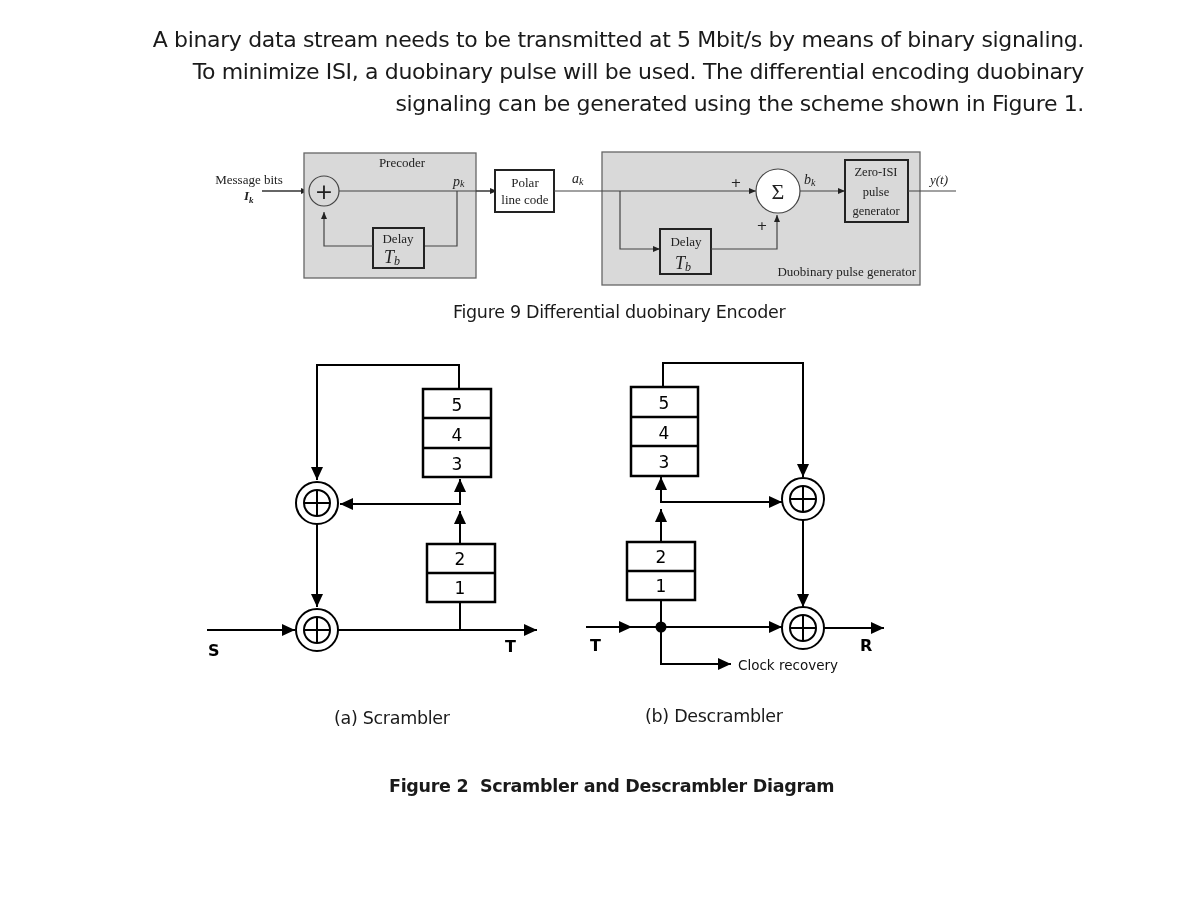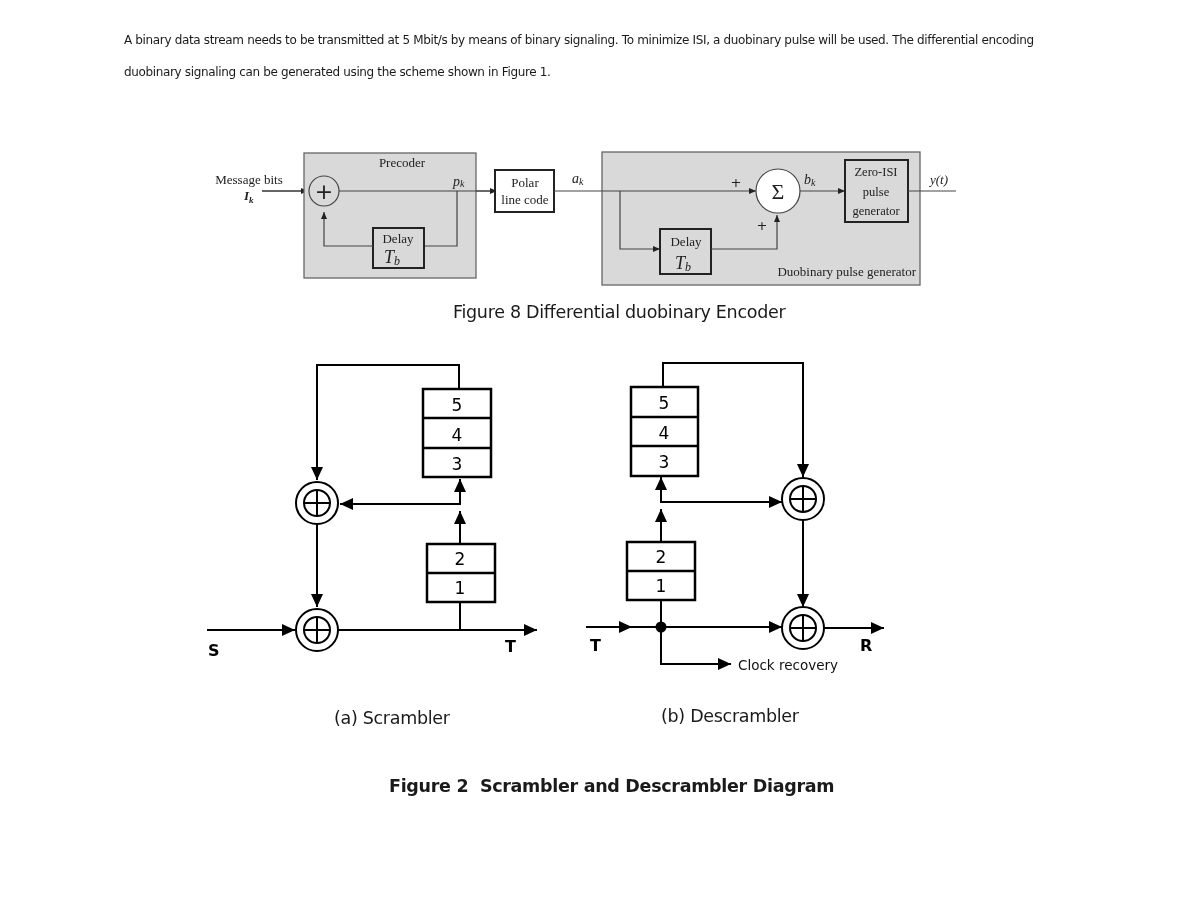--- a/index.html
+++ b/index.html
@@ -1,17 +1,17 @@
 <!DOCTYPE html>
 <html><head>
 <meta charset="utf-8">
 <style>
   html, body { margin:0; padding:0; background:#ffffff; }
   body { width:1190px; height:906px; position:relative; overflow:hidden; font-family:"Liberation Sans", sans-serif; color:#111; }
-  .para { position:absolute; left:124px; top:24px; width:960px; font-family:"DejaVu Sans", sans-serif; font-size:12px; line-height:32px; color:#1a1a1a; letter-spacing:-0.35px; }
+  .para { position:absolute; left:124px; top:24px; width:960px; font-family:"DejaVu Sans", sans-serif; font-size:22px; line-height:32px; color:#1a1a1a; letter-spacing:-0.35px;text-align:right; }
   .caption { position:absolute; font-family:"DejaVu Sans", sans-serif; font-size:17.5px; color:#1a1a1a; letter-spacing:-0.3px; white-space:nowrap; }
   svg { position:absolute; left:0; top:0; }
   .serif { font-family:"Liberation Serif", serif; }
   .sans { font-family:"DejaVu Sans", sans-serif; }
 </style>
 </head>
 <body>
 
 <div class="para">A binary data stream needs to be transmitted at 5 Mbit/s by means of binary signaling. To minimize ISI, a duobinary pulse will be used. The differential encoding duobinary signaling can be generated using the scheme shown in Figure 1.</div>
 
@@ -154,16 +154,16 @@
     <circle cx="661" cy="627" r="5.5" fill="#000"></circle>
     <line x1="661" y1="600" x2="661" y2="627" stroke="#000" stroke-width="2"></line>
     <polyline points="661,627 661,664 731,664" fill="none" stroke="#000" stroke-width="2" marker-end="url(#arrL)"></polyline>
     <text x="738" y="670" font-size="13.5" class="sans" fill="#111">Clock recovery</text>
     <line x1="824" y1="628" x2="884" y2="628" stroke="#000" stroke-width="2" marker-end="url(#arrL)"></line>
     <text x="590" y="651" font-size="16" font-weight="bold" class="sans">T</text>
     <text x="860" y="651" font-size="16" font-weight="bold" class="sans">R</text>
   </g>
 </svg>
 
-<div class="caption" style="left:453px; top:302px;">Figure 8 Differential duobinary Encoder</div>
+<div class="caption" style="left:453px; top:302px;">Figure 9 Differential duobinary Encoder</div>
 <div class="caption" style="left:334px; top:708px;">(a) Scrambler</div>
-<div class="caption" style="left:661px; top:706px;text-align:right;">(b) Descrambler</div>
+<div class="caption" style="left:645px; top:706px;text-align:right;">(b) Descrambler</div>
 <div class="caption" style="left:389px; top:776px; white-space:pre;font-weight:bold;">Figure 2  Scrambler and Descrambler Diagram</div>
 
 </body></html>

